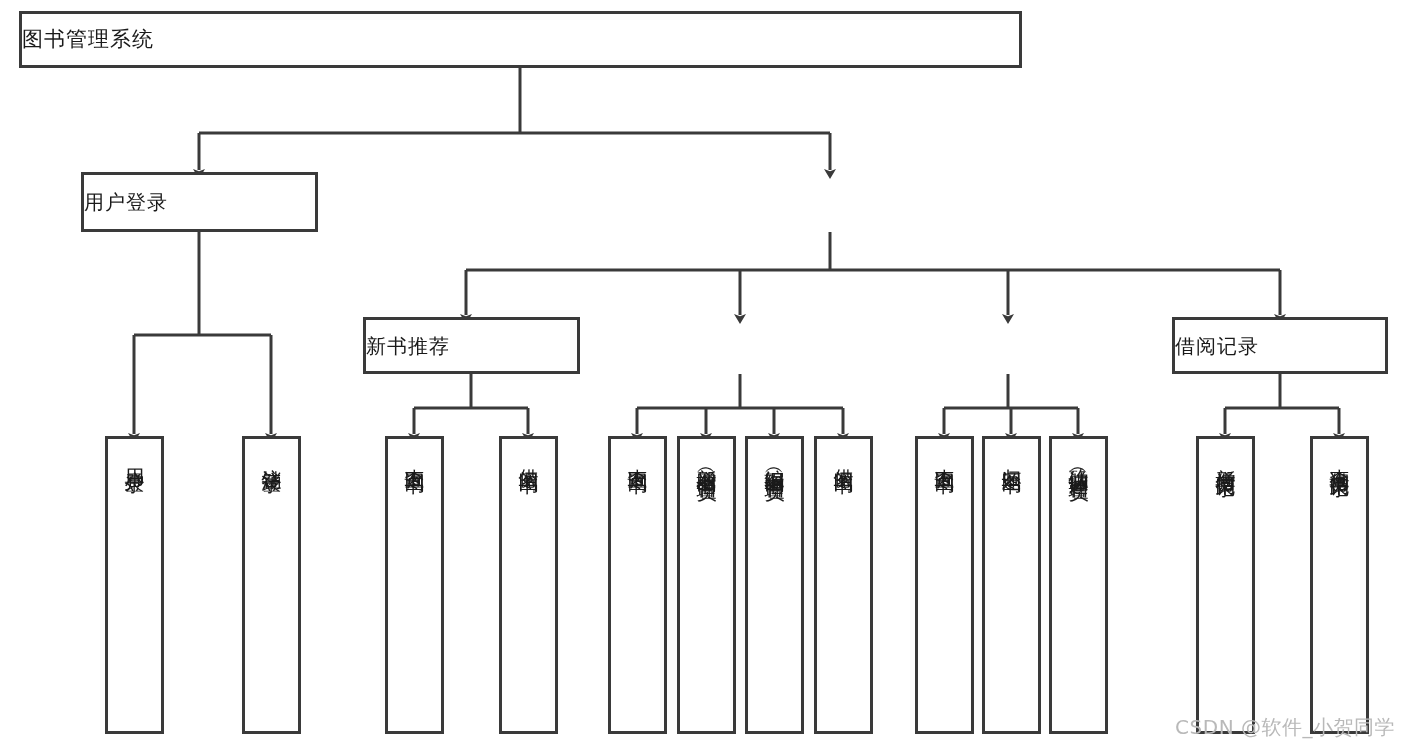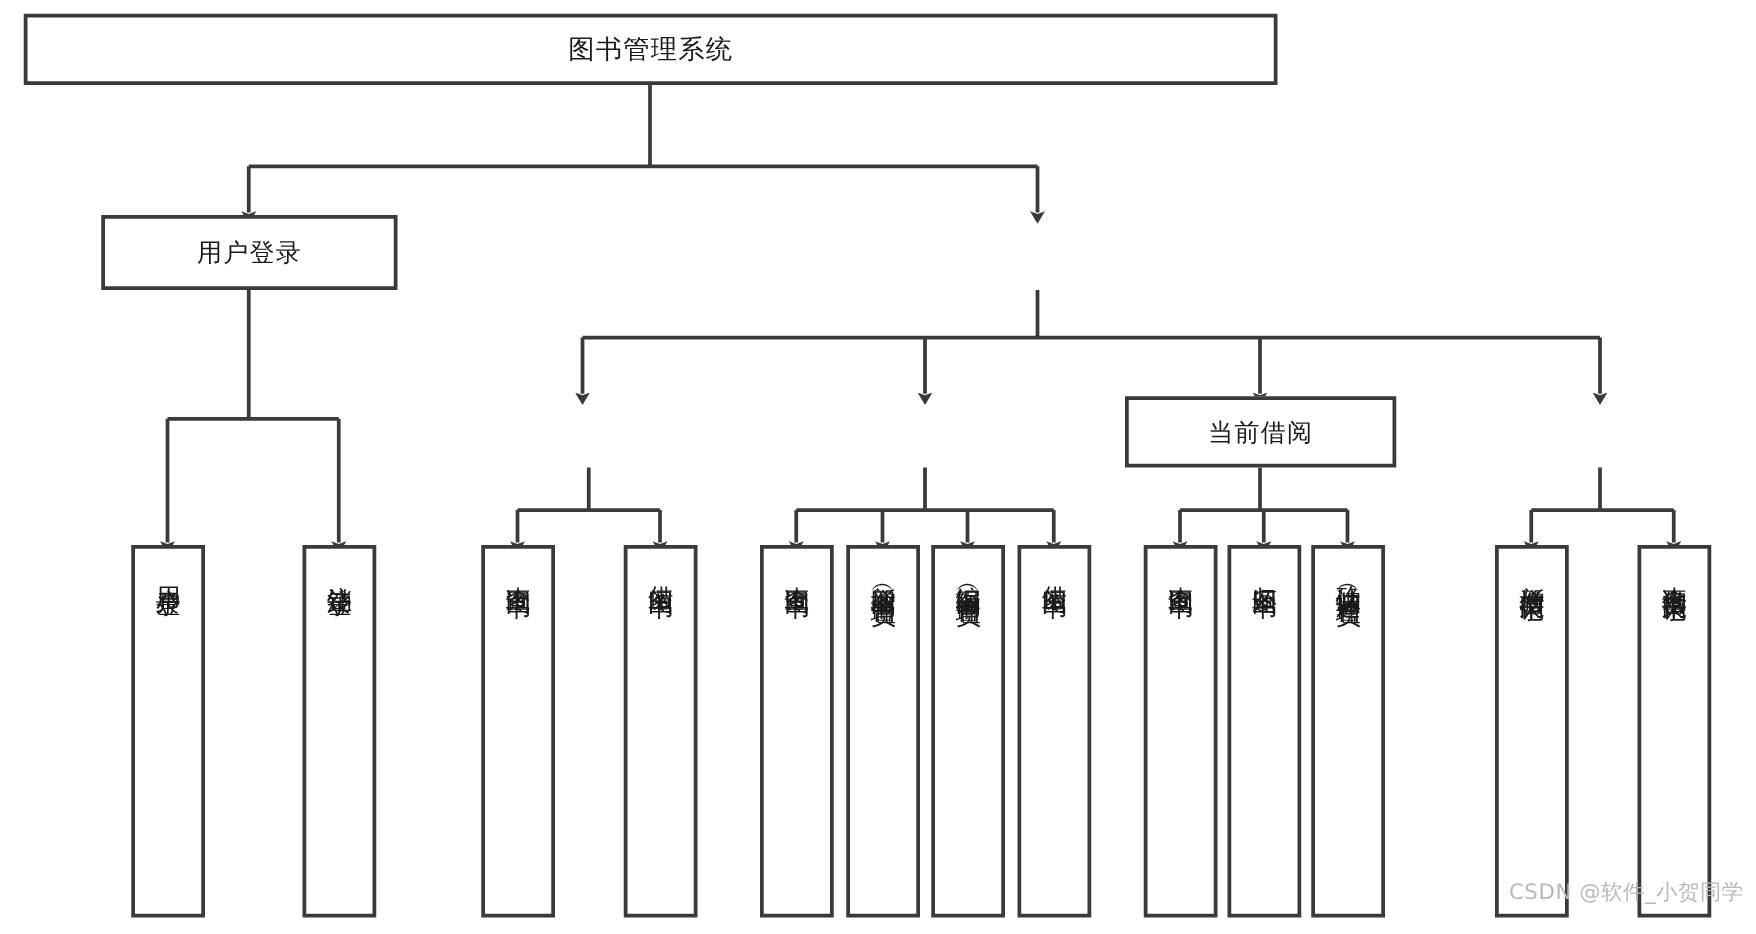--- a/index.html
+++ b/index.html
@@ -26,21 +26,20 @@
     height: 747px;
     pointer-events: none;
   }
   .node {
     position: absolute;
     box-sizing: border-box;
     background: #ffffff;
     border: 3px solid #3a3a3a;
     display: flex;
     align-items: center;
-    justify-content: center;
     color: #1a1a1a;
     z-index: 2;
   }
   .node.root {
     font-size: 21px;
   }
   .node.level2 {
     font-size: 20px;
   }
   .node.level3 {
@@ -61,22 +60,22 @@
     color: #1a1a1a;
   }
   .htext {
     line-height: 1;
     letter-spacing: 1px;
     white-space: nowrap;
   }
   #watermark {
     position: absolute;
     right: 10px;
-    bottom: 22px;
-    font-size: 17px;
+    bottom: 6px;
+    font-size: 20px;
     color: #b9b9b9;
     letter-spacing: 0.5px;
     white-space: nowrap;
     z-index: 5;
   }
 </style>
 </head>
 <body>
 
 <div id="canvas">
@@ -138,22 +137,25 @@
   </svg>
 
   <div class="node root" style="left:19px; top:11px; width:1003px; height:57px;">
     <span class="htext">图书管理系统</span>
   </div>
 
   <div class="node level2" style="left:81px; top:172px; width:237px; height:60px;">
     <span class="htext">用户登录</span>
   </div>
 
-  <div class="node level3" style="left:900px; top:317px; width:217px; height:57px;">
-    <span class="htext">当前借阅</span>
+  <div class="node level3" style="left:363px; top:317px; width:217px; height:57px;">
+    <span class="htext">新书推荐</span>
+  </div>
+  <div class="node level3" style="left:1172px; top:317px; width:216px; height:57px;">
+    <span class="htext">借阅记录</span>
   </div>
 
   <div class="node leaf" style="left:105px; top:436px; width:59px; height:298px;">
     <span class="vtext">用户登录</span>
   </div>
   <div class="node leaf" style="left:242px; top:436px; width:59px; height:298px;">
     <span class="vtext">注销登录</span>
   </div>
 
   <div class="node leaf" style="left:385px; top:436px; width:59px; height:298px;">

